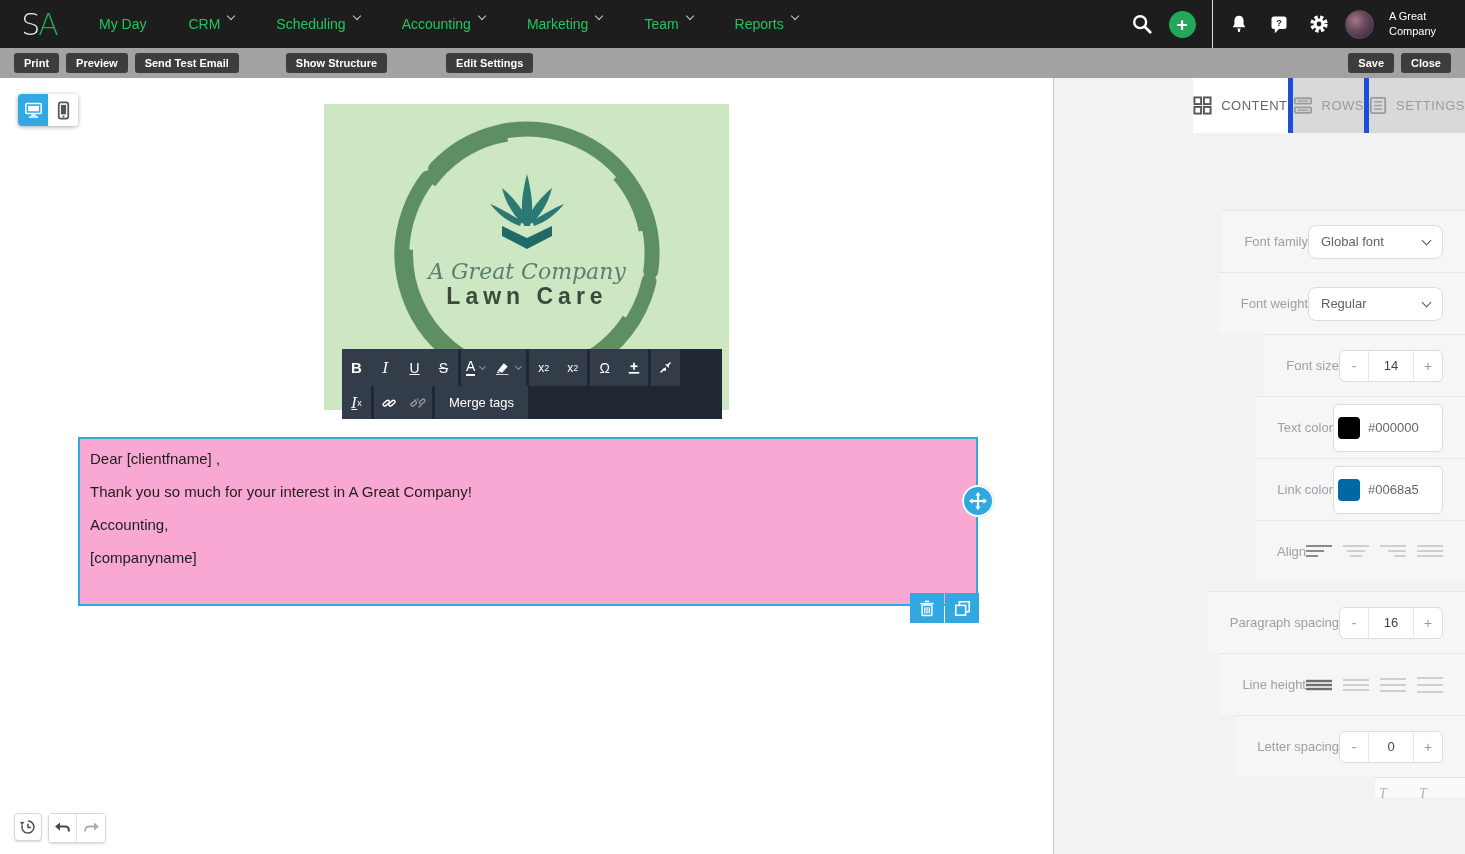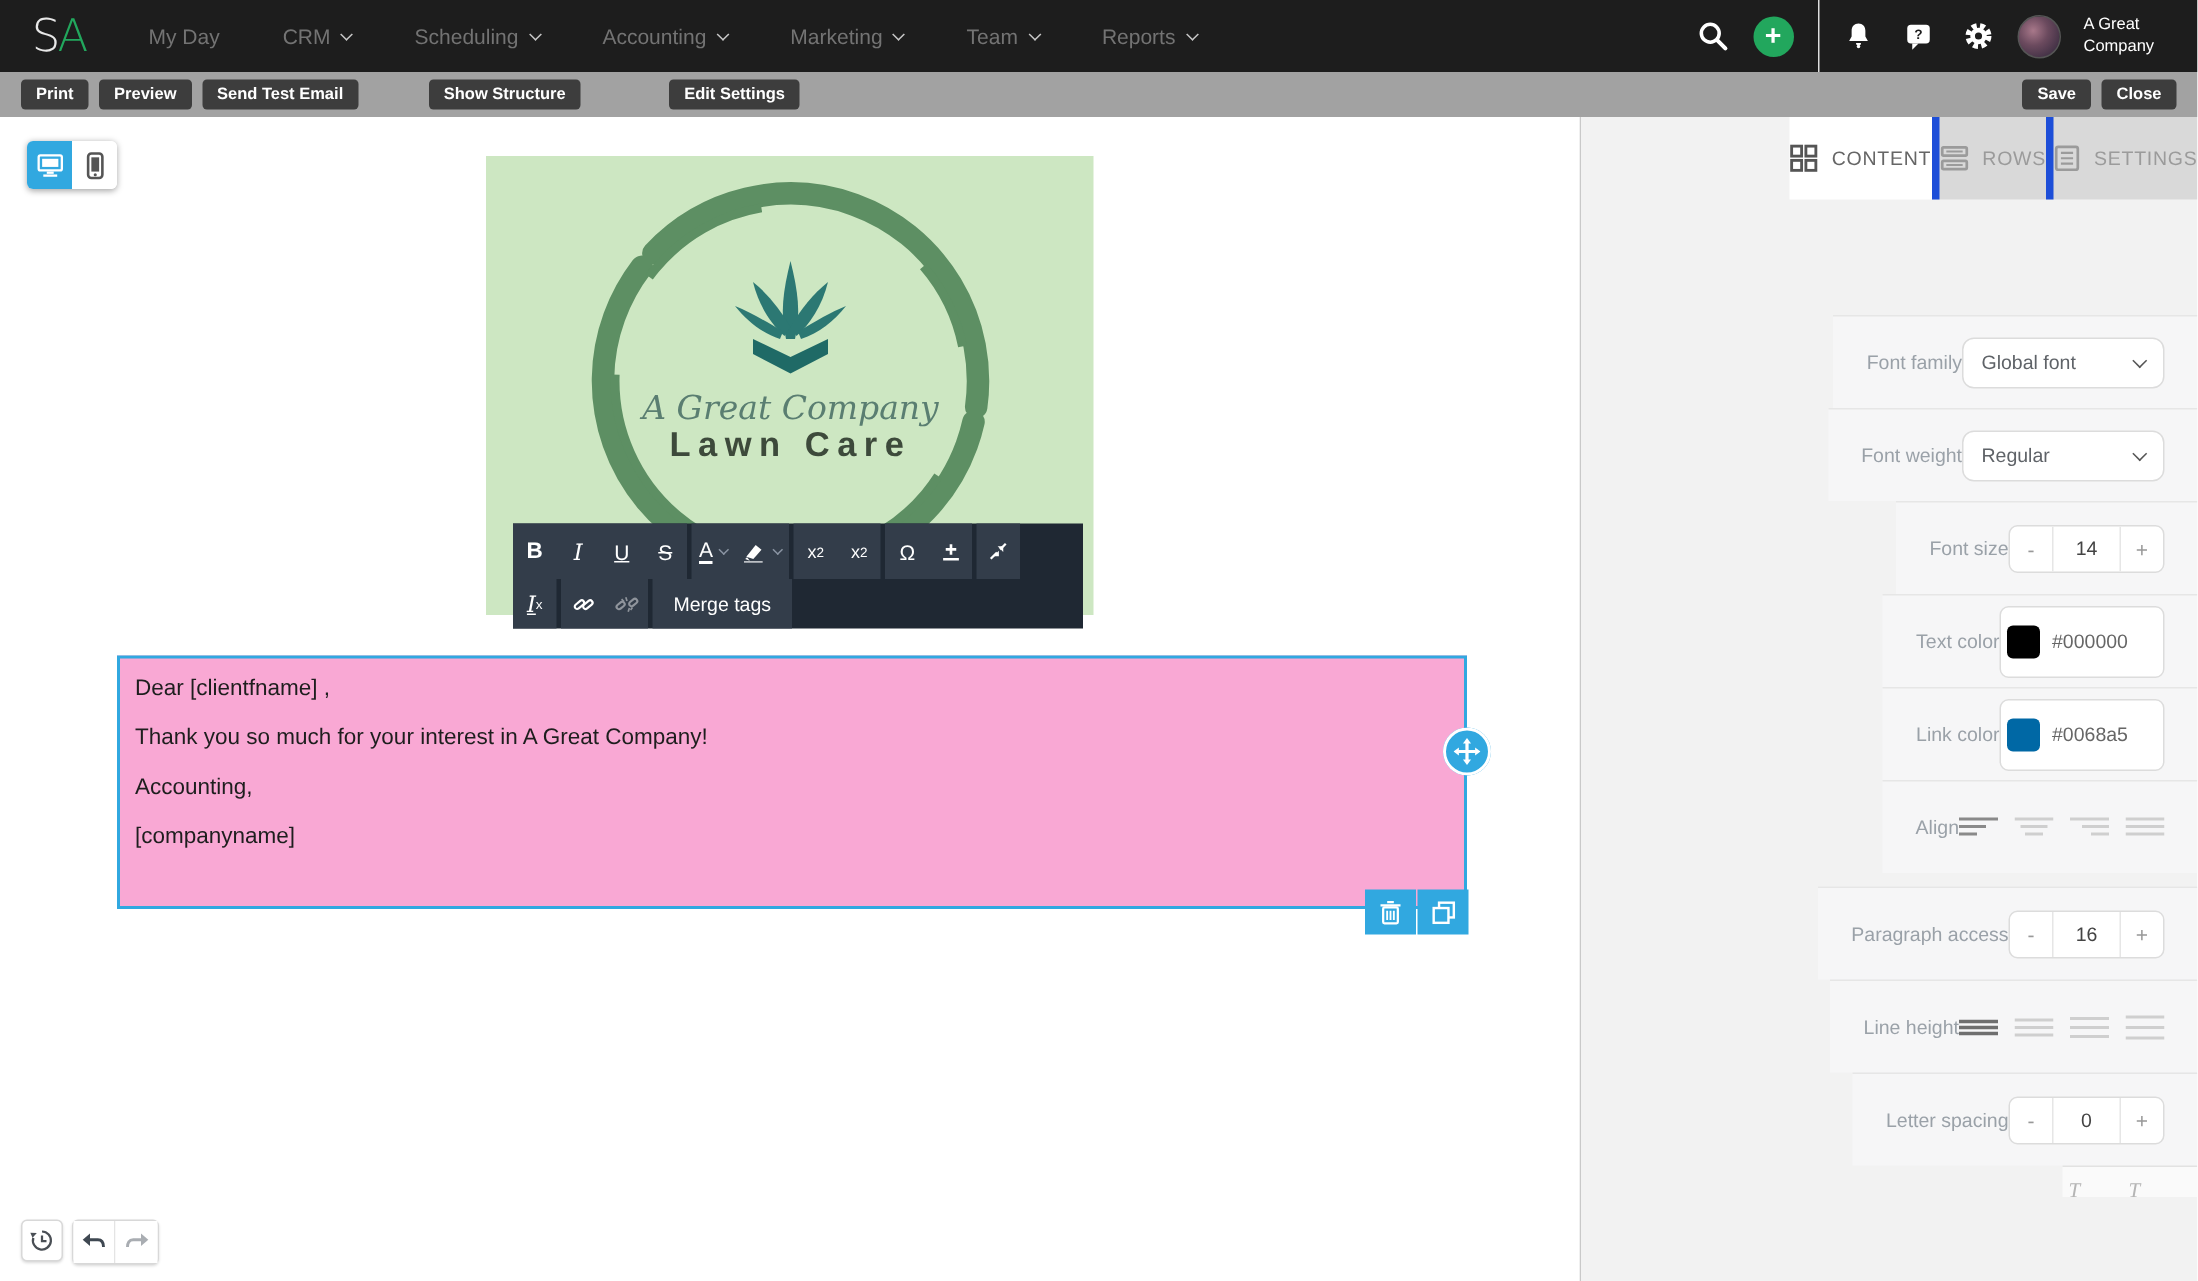--- a/index.html
+++ b/index.html
@@ -2,21 +2,21 @@
 <html><head>
 <meta charset="utf-8">
 <style>
   * { margin:0; padding:0; box-sizing:border-box; }
   html,body { width:1465px; height:854px; overflow:hidden; font-family:"Liberation Sans", sans-serif; background:#fff; }
 
   
   .nav { height:48px; background:#1d1d1d; display:flex; align-items:center; color:#fff; position:relative; }
   .logo { width:78px; display:flex; justify-content:center; align-items:center; font-family:"DejaVu Sans", sans-serif; font-size:30px; font-weight:300; letter-spacing:-2px; }
   .logo .s { color:#e8e8e8; } .logo .a { color:#22a75d; }
-  .nav-item { display:flex; align-items:center; padding:0 21px; font-size:14px; color:#737373; cursor:pointer; white-space:nowrap; }
+  .nav-item { display:flex; align-items:flex-start; padding:0 21px; font-size:14px; color:#22c55e; cursor:pointer; white-space:nowrap; }
   .nchev { display:inline-block; width:6px; height:6px; border-right:1.5px solid #c9c9c9; border-bottom:1.5px solid #c9c9c9; transform:rotate(45deg); margin-left:8px; margin-top:-3px; }
   .nav-right { margin-left:auto; display:flex; align-items:center; height:100%; }
   .nav-iconbtn { width:40px; height:48px; display:flex; align-items:center; justify-content:center; cursor:pointer; }
   .plus-circle { width:27px; height:27px; border-radius:50%; background:#22a75d; color:#fff; font-size:19px; font-weight:bold; display:flex; align-items:center; justify-content:center; line-height:1; }
   .nav-divider { width:1px; height:48px; background:#ffffff; opacity:.85; margin:0 6px 0 10px; }
   .avatar { width:29px; height:29px; border-radius:50%; background:radial-gradient(circle at 35% 35%, #a8788a 0%, #6b4a5e 40%, #2b2338 100%); border:1px solid #555; }
   .account-name { font-size:11px; line-height:1.35; width:62px; margin:0 14px 0 10px; }
 
   
   .subbar { height:30px; background:#a2a2a2; display:flex; align-items:center; padding:0 14px; }
@@ -484,21 +484,21 @@
               <line x1="0" y1="8" x2="26" y2="8" stroke="#cfcfcf" stroke-width="2"></line>
               <line x1="0" y1="13" x2="26" y2="13" stroke="#cfcfcf" stroke-width="2"></line>
             </svg>
           </span>
       </div>
     </div>
 
     <div class="sect-gap"></div>
 
     <div class="prow">
-      <span class="prow-label">Paragraph access</span>
+      <span class="prow-label">Paragraph spacing</span>
       <div class="stepper">
         <div class="step-btn">-</div>
         <div class="step-val">16</div>
         <div class="step-btn">+</div>
       </div>
     </div>
 
     <div class="prow">
       <span class="prow-label">Line height</span>
       <div class="icon-opts">

